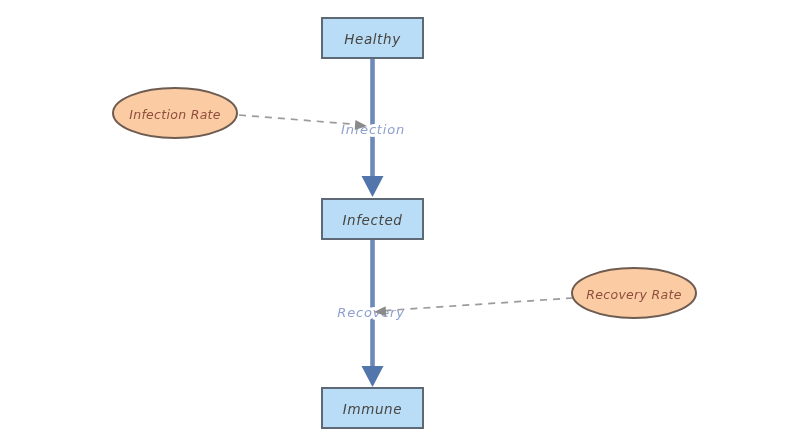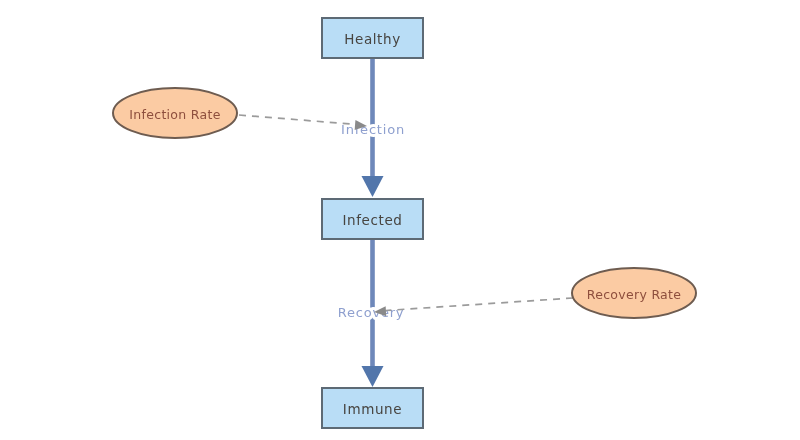--- a/index.html
+++ b/index.html
@@ -7,20 +7,21 @@
     padding: 0;
     background: #ffffff;
   }
   .canvas {
     position: relative;
     width: 800px;
     height: 440px;
     background: #ffffff;
     overflow: hidden;
     font-family: "DejaVu Sans", sans-serif;
+    font-style: italic;
   }
   svg { display: block; }
   text {
     font-family: "DejaVu Sans", sans-serif;
     user-select: none;
   }
   .stock-label {
     font-size: 13.5px;
     letter-spacing: 0.6px;
   }

